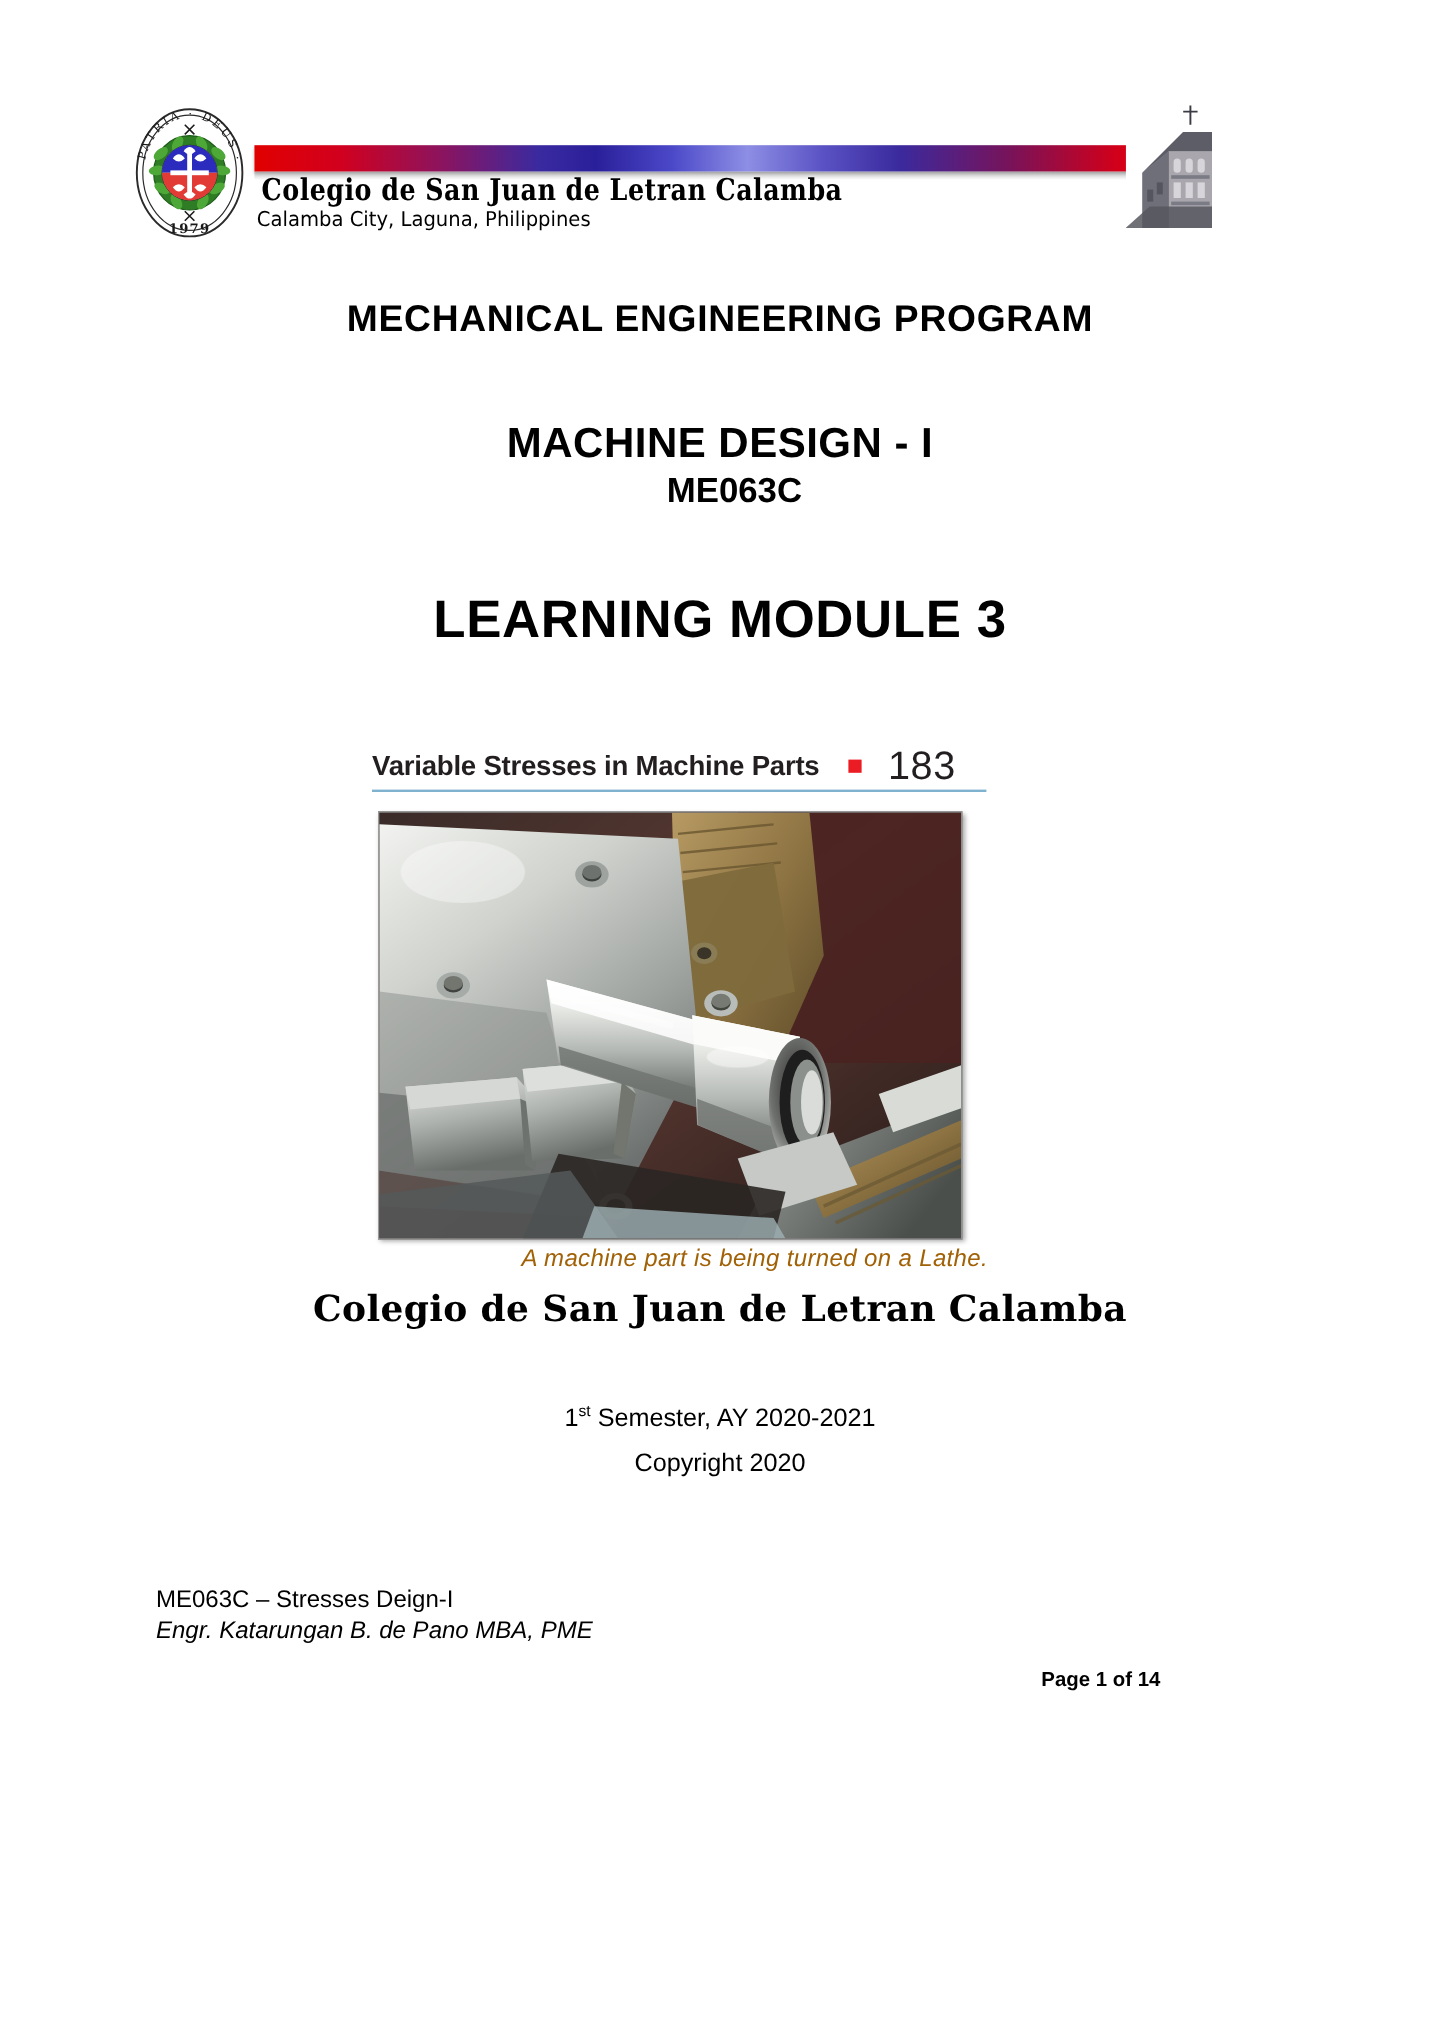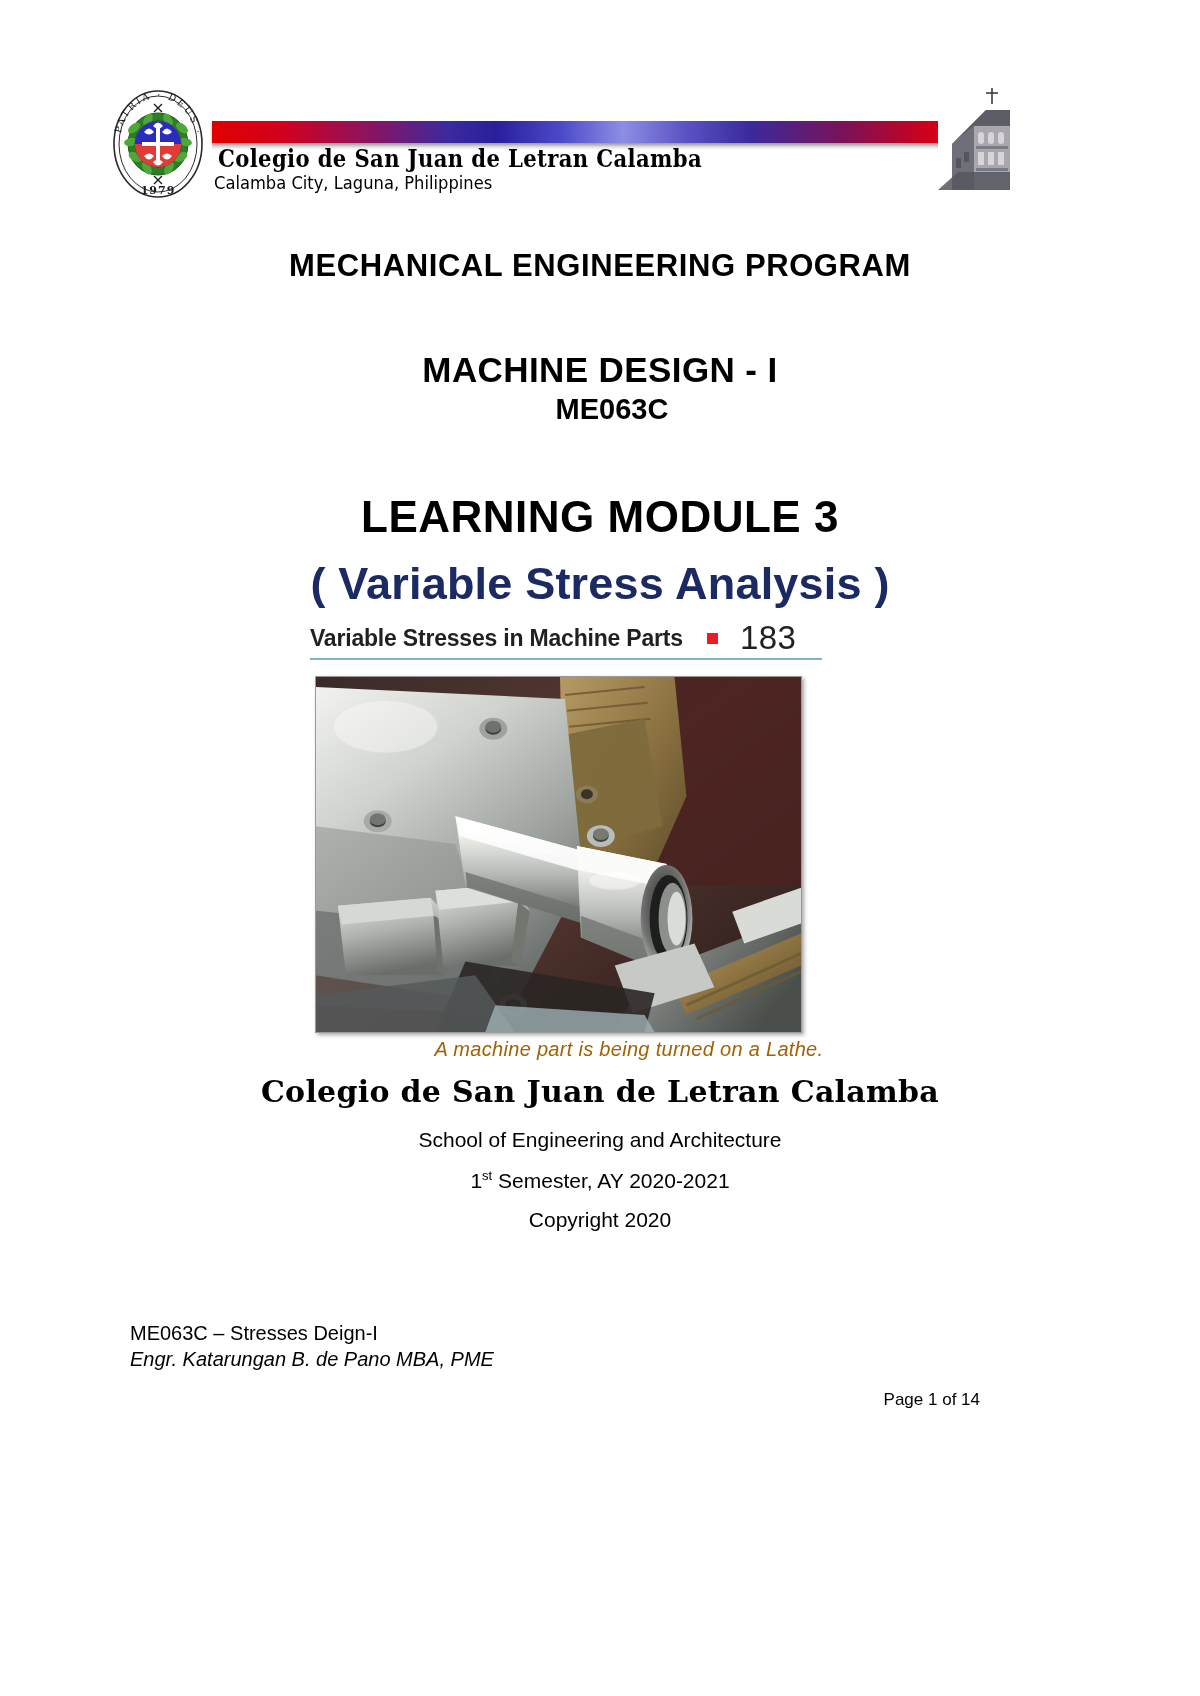--- a/index.html
+++ b/index.html
@@ -240,23 +240,23 @@
     font-size: 20px;
   }
   .pf-line2 {
     position: absolute;
     left: 130px; top: 1348px;
     font-size: 20px;
     font-style: italic;
   }
   .pf-page {
     position: absolute;
-    right: 220px; top: 1390px;
+    right: 233px; top: 1390px;
     font-size: 17px;
-    font-weight: normal;
+    font-weight: bold;
   }
 </style>
 </head>
 <body>
 
 <div class="page">
 
   <div class="letterhead">
 
     <div class="lh-seal">
@@ -346,21 +346,20 @@
   </div>
 
   <div class="t-program">MECHANICAL ENGINEERING PROGRAM</div>
 
   <div class="t-course">MACHINE DESIGN - I</div>
 
   <div class="t-code">ME063C</div>
 
   <div class="t-module">LEARNING MODULE 3</div>
 
-  <div class="t-subtitle">( Variable Stress Analysis )</div>
 
   <div class="book-head">
     <div class="book-head-inner">
       <span class="book-head-title">Variable Stresses in Machine Parts</span>
       <span class="book-head-sq"></span>
       <span class="book-head-num">183</span>
     </div>
     <div class="book-head-rule"></div>
   </div>
 
@@ -484,21 +483,20 @@
         <ellipse cx="300" cy="205" rx="26" ry="9" fill="#ffffff" opacity="0.55"></ellipse>
         <rect x="150" y="150" width="100" height="6" fill="#ffffff" opacity="0.5" transform="rotate(15 150 150)"></rect>
       </g>
     </svg>
   </div>
 
   <div class="photo-caption">A machine part is being turned on a Lathe.</div>
 
   <div class="f-school">Colegio de San Juan de Letran Calamba</div>
 
-  <div class="f-dept">School of Engineering and Architecture</div>
 
   <div class="f-sem"><span>1</span><sup>st</sup><span> Semester, AY 2020-2021</span></div>
 
   <div class="f-copy">Copyright 2020</div>
 
   <div class="pf-line1">ME063C – Stresses Deign-I</div>
   <div class="pf-line2">Engr. Katarungan B. de Pano MBA, PME</div>
   <div class="pf-page">Page 1 of 14</div>
 
 </div>

